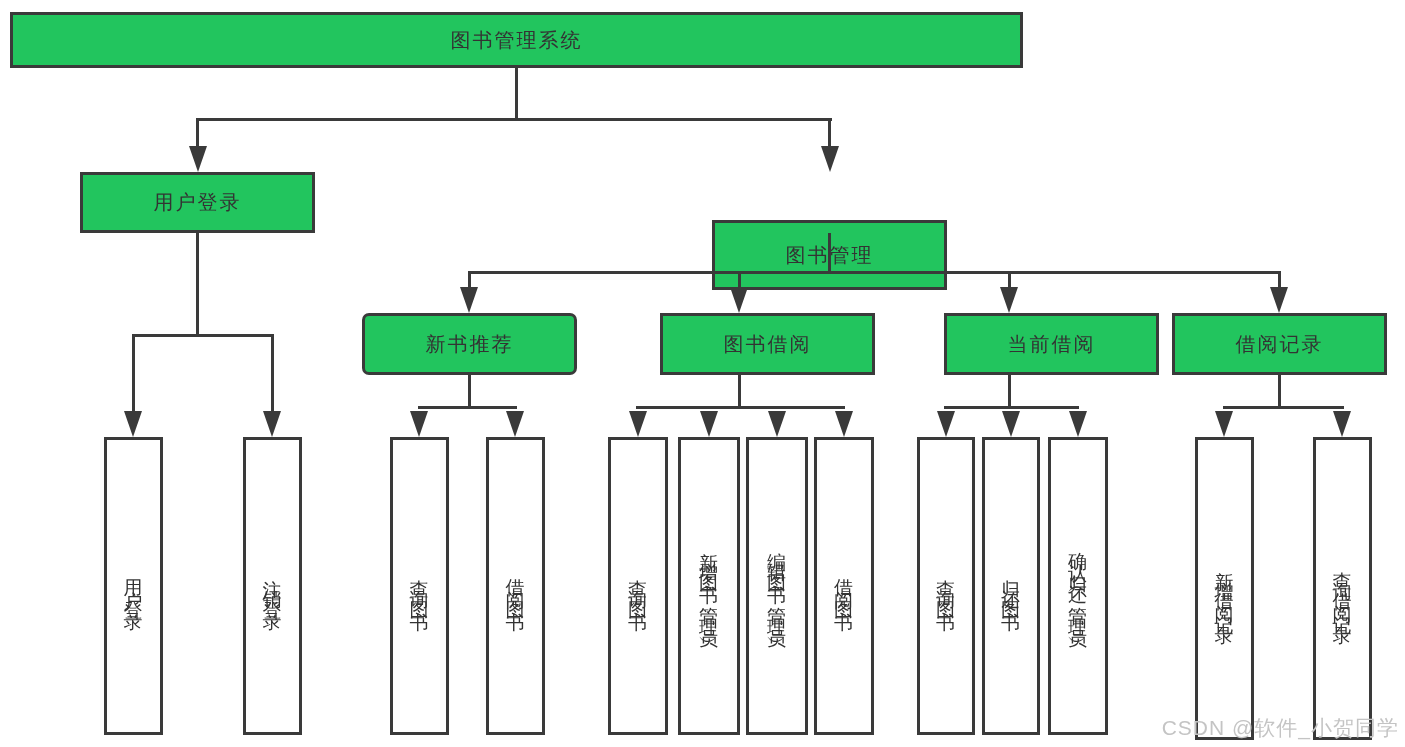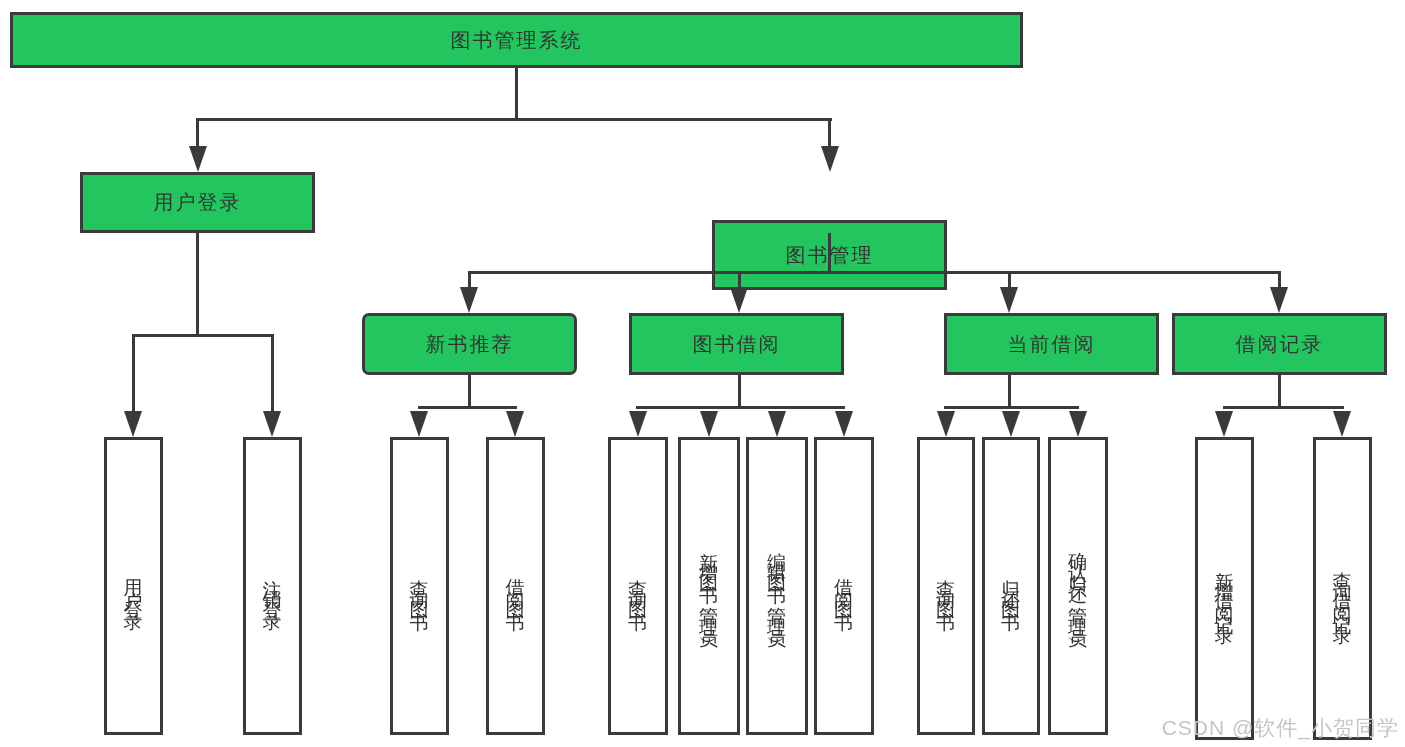--- a/index.html
+++ b/index.html
@@ -86,21 +86,21 @@
   <div class="vl" style="left:738px; top:271px; height:19px;"></div>
   <div class="arrow" style="left:730px; top:287px;"></div>
   <div class="vl" style="left:1008px; top:271px; height:19px;"></div>
   <div class="arrow" style="left:1000px; top:287px;"></div>
   <div class="vl" style="left:1278px; top:271px; height:19px;"></div>
   <div class="arrow" style="left:1270px; top:287px;"></div>
 
   <div class="hbox" style="left:362px; top:313px; width:215px; height:62px;border-radius:7px;">
     <span>新书推荐</span>
   </div>
-  <div class="hbox" style="left:629px; top:313px; width:215px; height:62px;">
+  <div class="hbox" style="left:660px; top:313px; width:215px; height:62px;">
     <span>图书借阅</span>
   </div>
   <div class="hbox" style="left:902px; top:313px; width:215px; height:62px;margin-left:42px;">
     <span>当前借阅</span>
   </div>
   <div class="hbox" style="left:1172px; top:313px; width:215px; height:62px;text-align:right;">
     <span>借阅记录</span>
   </div>
 
   <div class="vl" style="left:468px; top:375px; height:33px;"></div>

